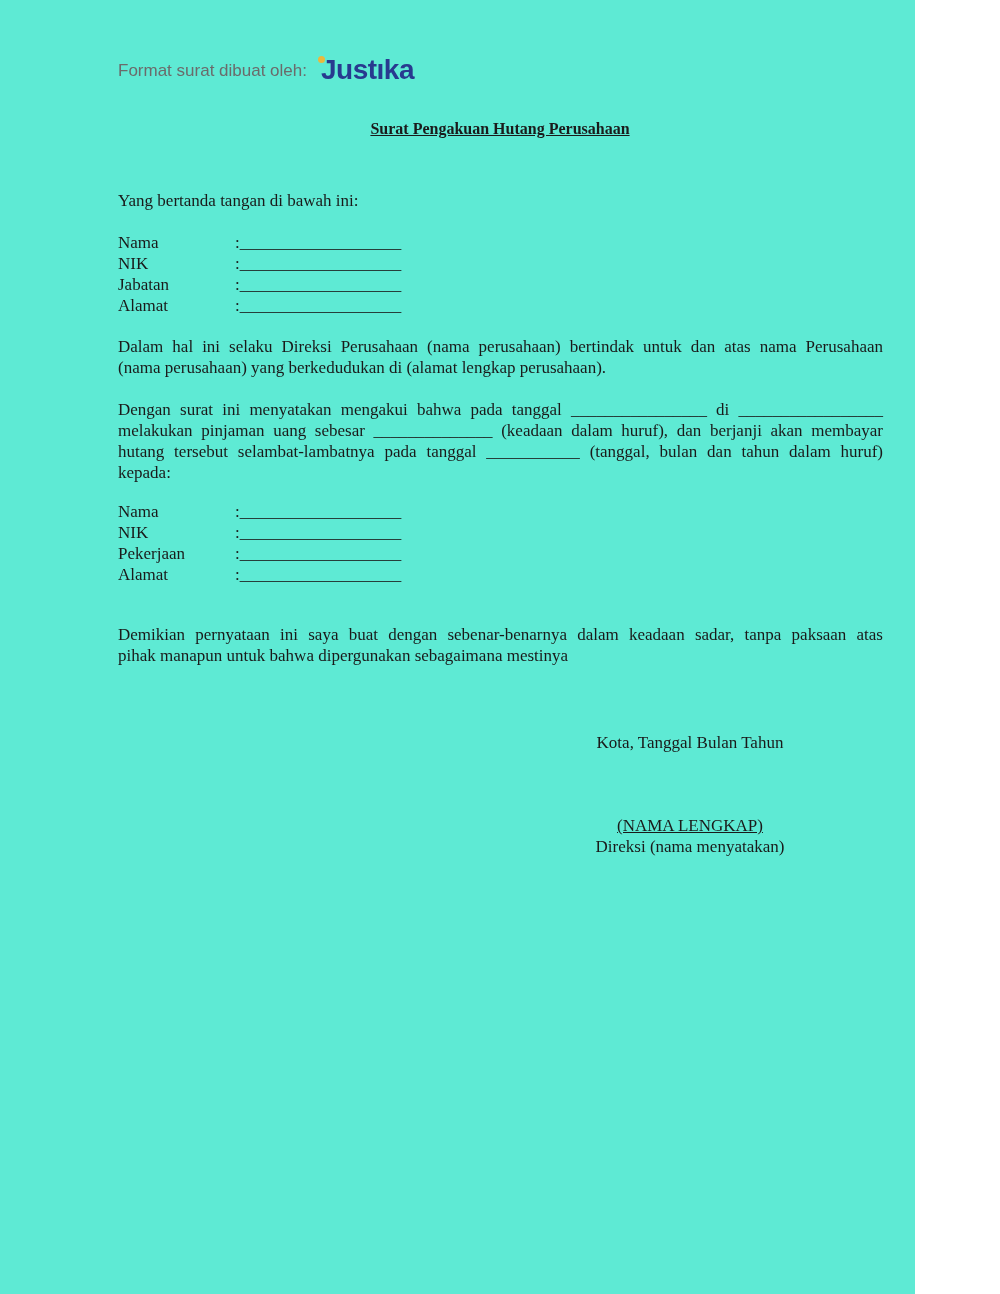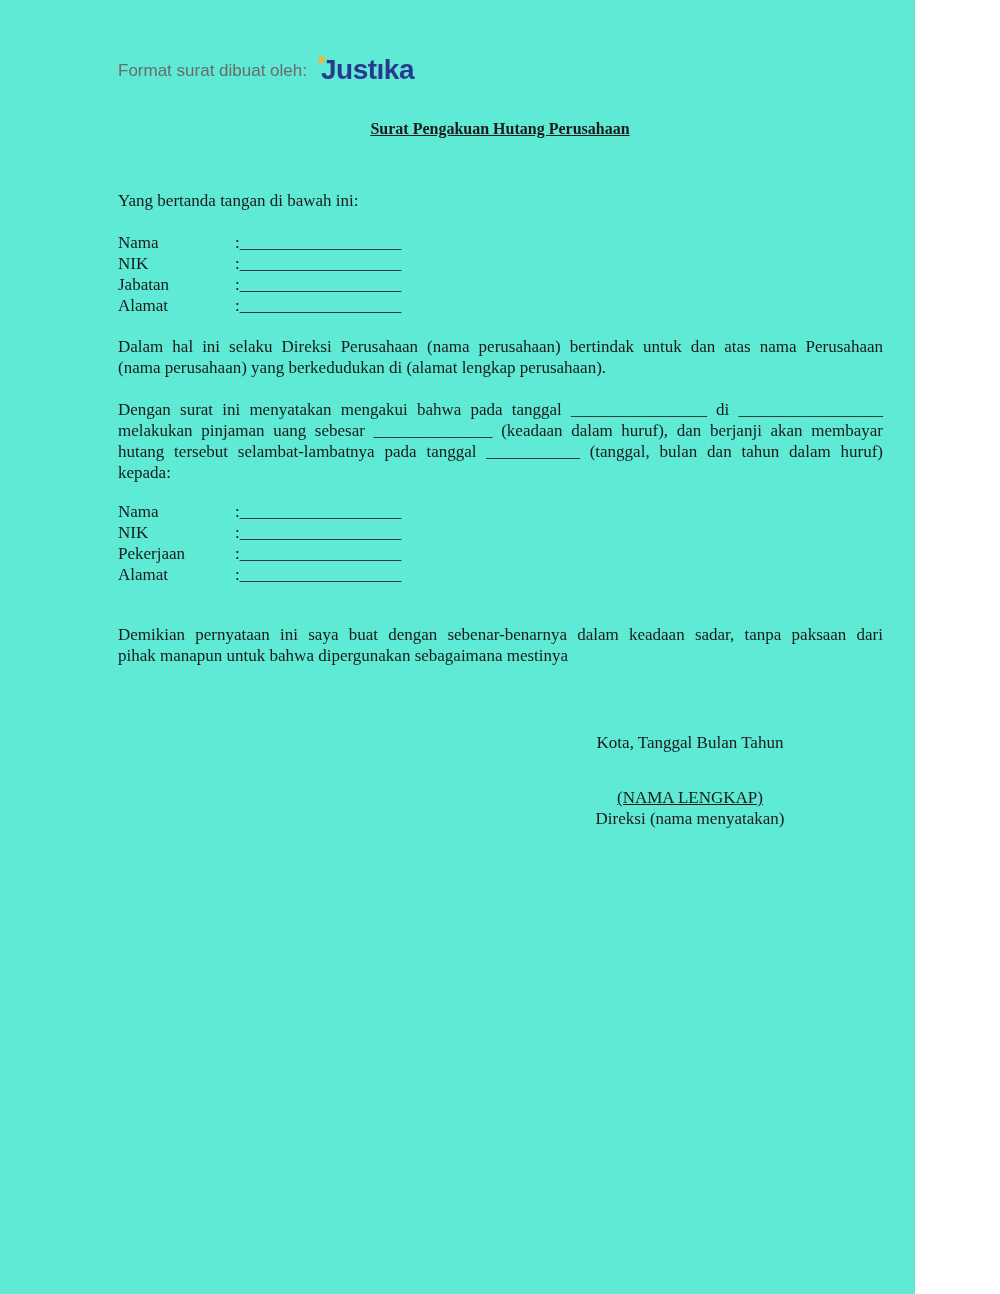--- a/index.html
+++ b/index.html
@@ -93,21 +93,21 @@
   .closing{top:624px;}
   
   .sig{
     position:absolute;
     left:520px;
     top:732px;
     width:340px;
     text-align:center;
   }
   .sig-name{
-    margin-top:34px;
+    margin-top:62px;
     text-decoration:underline;
   }
 </style>
 </head>
 <body>
 
 <div class="page">
 
   <div class="header">
     <span class="attr-text">Format surat dibuat oleh:</span>
@@ -165,21 +165,21 @@
       <span class="flabel">Pekerjaan</span>
       <span class="fline">:___________________</span>
     </div>
       <div class="frow">
       <span class="flabel">Alamat</span>
       <span class="fline">:___________________</span>
     </div>
     </div>
 
   <div class="col para closing">
-      <div class="pline">Demikian pernyataan ini saya buat dengan sebenar-benarnya dalam keadaan sadar, tanpa paksaan dari</div>
+      <div class="pline">Demikian pernyataan ini saya buat dengan sebenar-benarnya dalam keadaan sadar, tanpa paksaan atas</div>
       <div class="pline nojust">pihak manapun untuk bahwa dipergunakan sebagaimana mestinya</div>
     </div>
 
   <div class="sig">
     <div class="sig-date">Kota, Tanggal Bulan Tahun</div>
     <div class="sig-name">(NAMA LENGKAP)</div>
     <div class="sig-role">Direksi (nama menyatakan)</div>
   </div>
 
 </div>

